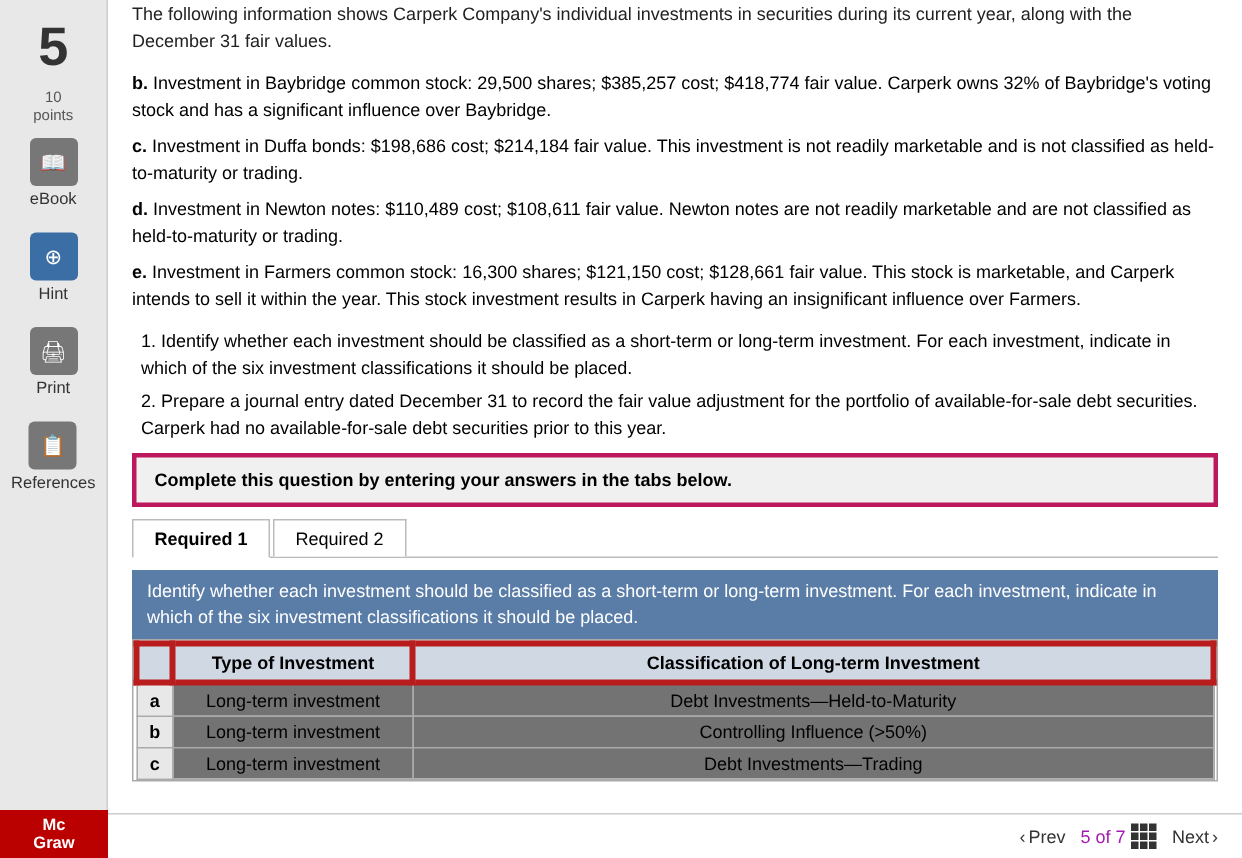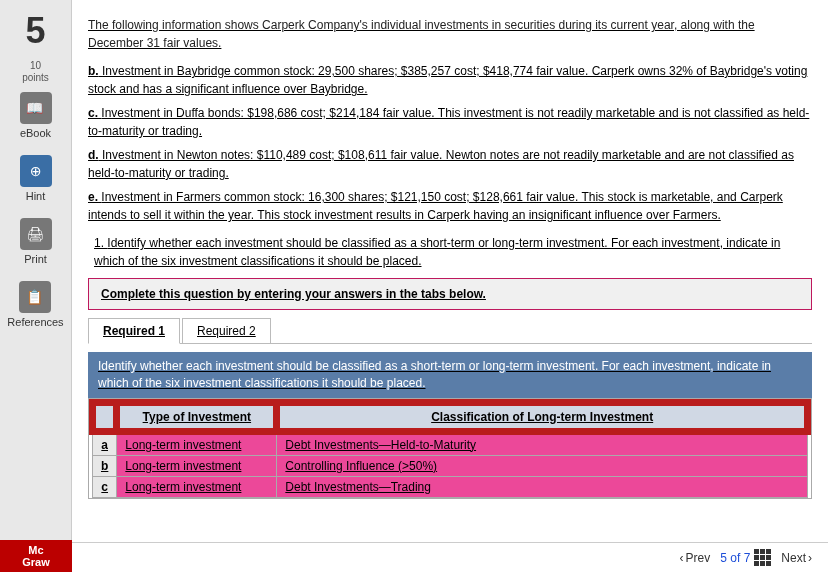--- a/index.html
+++ b/index.html
@@ -52,22 +52,21 @@
     .sidebar-item .icon-box.blue {
       background: #3a6ea5;
     }
     .sidebar-item .icon-box.gray {
       background: #777;
     }
     .main-content {
       flex: 1;
       background: white;
       overflow-y: auto;
-      padding: 16px 16px;
-      text-decoration: underline;
+      padding: 0 16px;
     }
     .intro-text {
       font-size: 12px;
       color: #222;
       margin-bottom: 10px;
       line-height: 1.5;
     }
     .investment-item {
       margin-bottom: 6px;
       line-height: 1.5;
@@ -90,21 +89,21 @@
       margin-bottom: 4px;
       line-height: 1.5;
       font-size: 12px;
     }
     .required-list li::before {
       content: attr(data-num) ". ";
       font-weight: normal;
     }
     .complete-box {
       background: #f0f0f0;
-      border: 1px solid #be185d;
+      border: 3px solid #be185d;
       padding: 8px 12px;
       font-size: 12px;
       font-weight: bold;
       margin-bottom: 8px;
     }
     .tabs-row {
       display: flex;
       border-bottom: 1px solid #bbb;
       margin-bottom: 8px;
     }
@@ -136,29 +135,30 @@
       border: 1px solid #aaa;
       margin-bottom: 8px;
     }
     table {
       width: 100%;
       border-collapse: collapse;
       font-size: 12px;
     }
     table th {
       background: #d0d8e4;
-      border: 7px solid #b91c1c;
+      border: 4px solid #b91c1c;
       padding: 4px 8px;
       text-align: center;
       font-weight: bold;
     }
     table td {
       border: 1px solid #aaa;
       padding: 3px 8px;
-      background: #ec4899;
+      background: #737373;
+      text-align: center;
     }
     table td:first-child {
       width: 24px;
       text-align: center;
       background: #e8e8e8;
       font-weight: bold;
     }
     table td:nth-child(2) {
       width: 160px;
     }
@@ -179,21 +179,21 @@
     .footer-nav .nav-btn {
       cursor: pointer;
       color: #333;
       font-size: 12px;
       display: flex;
       align-items: center;
       gap: 2px;
     }
     .page-indicator {
       font-size: 12px;
-      color: #1d4ed8;
+      color: #a21caf;
       display: flex;
       align-items: center;
       gap: 4px;
     }
     .grid-icon {
       display: inline-grid;
       grid-template-columns: repeat(3,5px);
       gap: 1px;
     }
     .grid-icon span {
@@ -261,20 +261,21 @@
       <strong>d.</strong> <span>Investment in Newton notes: $110,489 cost; $108,611 fair value. Newton notes are not readily marketable and are not classified as held-to-maturity or trading.</span>
     </div>
     <div class="investment-item">
       <strong>e.</strong> <span>Investment in Farmers common stock: 16,300 shares; $121,150 cost; $128,661 fair value. This stock is marketable, and Carperk intends to sell it within the year. This stock investment results in Carperk having an insignificant influence over Farmers.</span>
     </div>
   </div>
 
   <div class="required-section">
     <ol class="required-list">
       <li data-num="1">Identify whether each investment should be classified as a short-term or long-term investment. For each investment, indicate in which of the six investment classifications it should be placed.</li>
+      <li data-num="2">Prepare a journal entry dated December 31 to record the fair value adjustment for the portfolio of available-for-sale debt securities. Carperk had no available-for-sale debt securities prior to this year.</li>
     </ol>
   </div>
 
   <div class="complete-box">Complete this question by entering your answers in the tabs below.</div>
 
   <div class="tabs-row">
     <div class="tab active">Required 1</div>
     <div class="tab">Required 2</div>
   </div>
 

